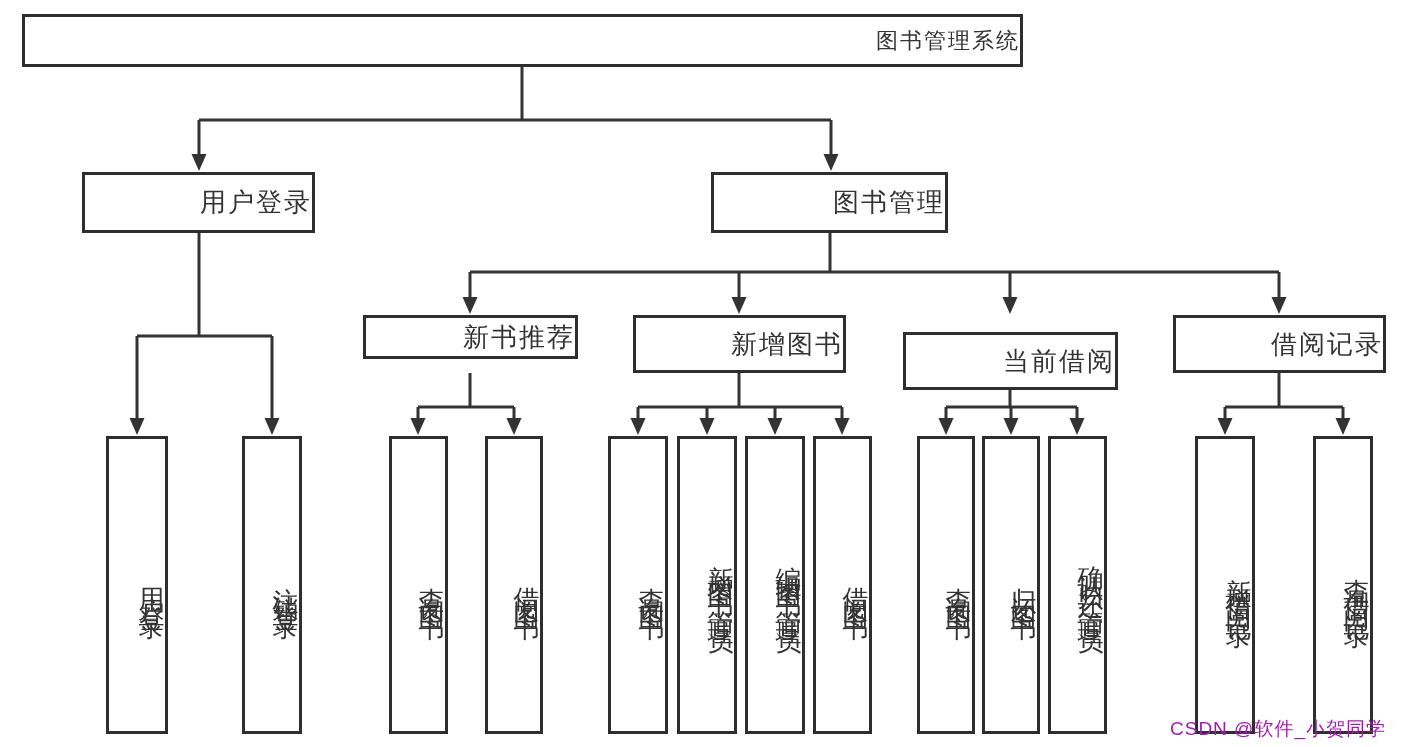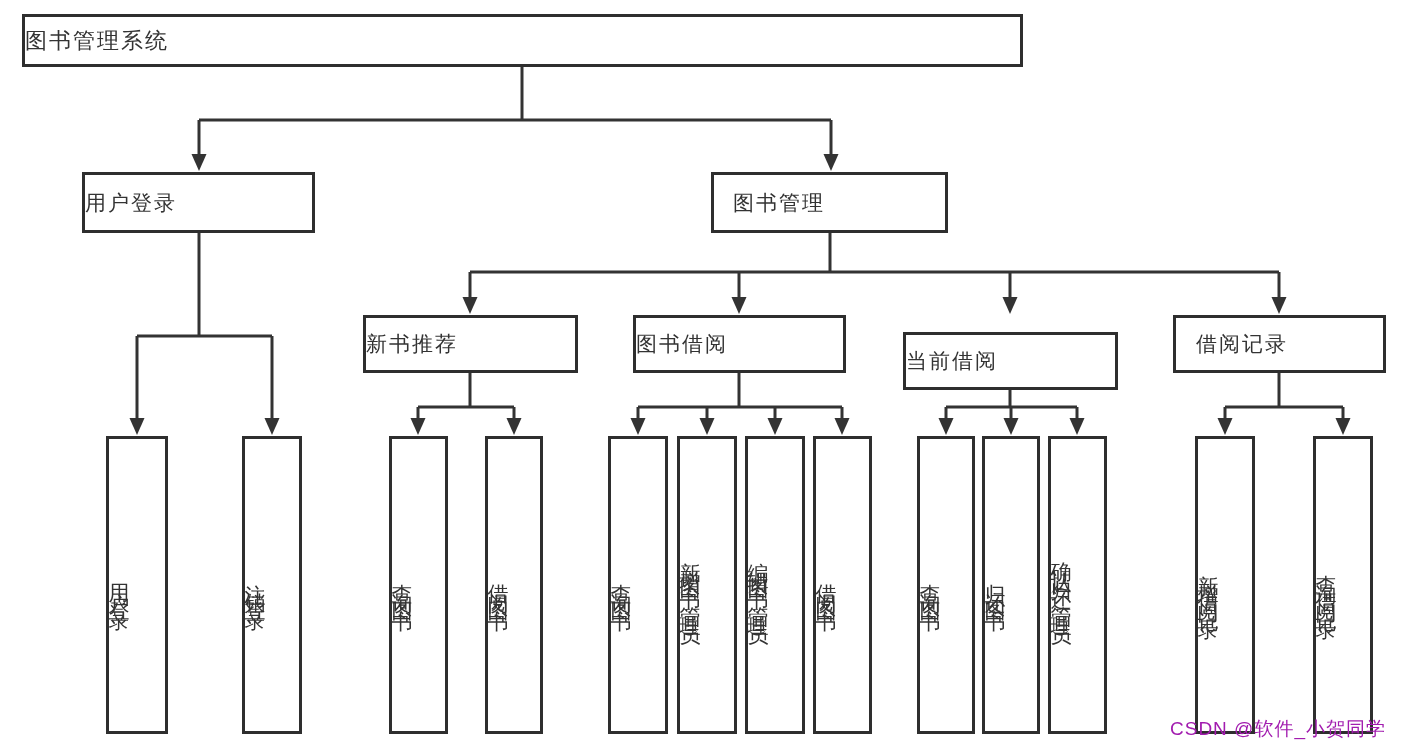--- a/index.html
+++ b/index.html
@@ -23,25 +23,25 @@
     height: 747px;
     pointer-events: none;
   }
   .node {
     position: absolute;
     box-sizing: border-box;
     border: 3px solid #2e2e2e;
     background: #ffffff;
     display: flex;
     align-items: center;
-    justify-content: flex-start;
+    justify-content: flex-end;
     color: #333333;
   }
   .node .label {
-    font-size: 21px;
+    font-size: 26px;
     color: #333333;
     white-space: nowrap;
   }
   .node.h .label {
     letter-spacing: 2px;
   }
   .node.root .label {
     font-size: 22px;
     letter-spacing: 2px;
   }
@@ -141,25 +141,25 @@
     <span class="label">图书管理系统</span>
   </div>
 
   <div class="node h" style="left:82px; top:172px; width:233px; height:61px;">
     <span class="label">用户登录</span>
   </div>
   <div class="node h" style="left:711px; top:172px; width:237px; height:61px;padding-left:19px;">
     <span class="label">图书管理</span>
   </div>
 
-  <div class="node h" style="left:363px; top:315px; width:215px; height:58px;">
+  <div class="node h" style="left:363px; top:315px; width:215px; height:44px;">
     <span class="label">新书推荐</span>
   </div>
   <div class="node h" style="left:633px; top:315px; width:213px; height:58px;">
-    <span class="label">图书借阅</span>
+    <span class="label">新增图书</span>
   </div>
   <div class="node h" style="left:903px; top:315px; width:215px; height:58px;margin-top:17px;">
     <span class="label">当前借阅</span>
   </div>
   <div class="node h" style="left:1173px; top:315px; width:213px; height:58px;padding-left:20px;">
     <span class="label">借阅记录</span>
   </div>
 
   <div class="node v" style="left:106px; top:436px; width:62px; height:298px;">
     <span class="label">用户登录</span>

